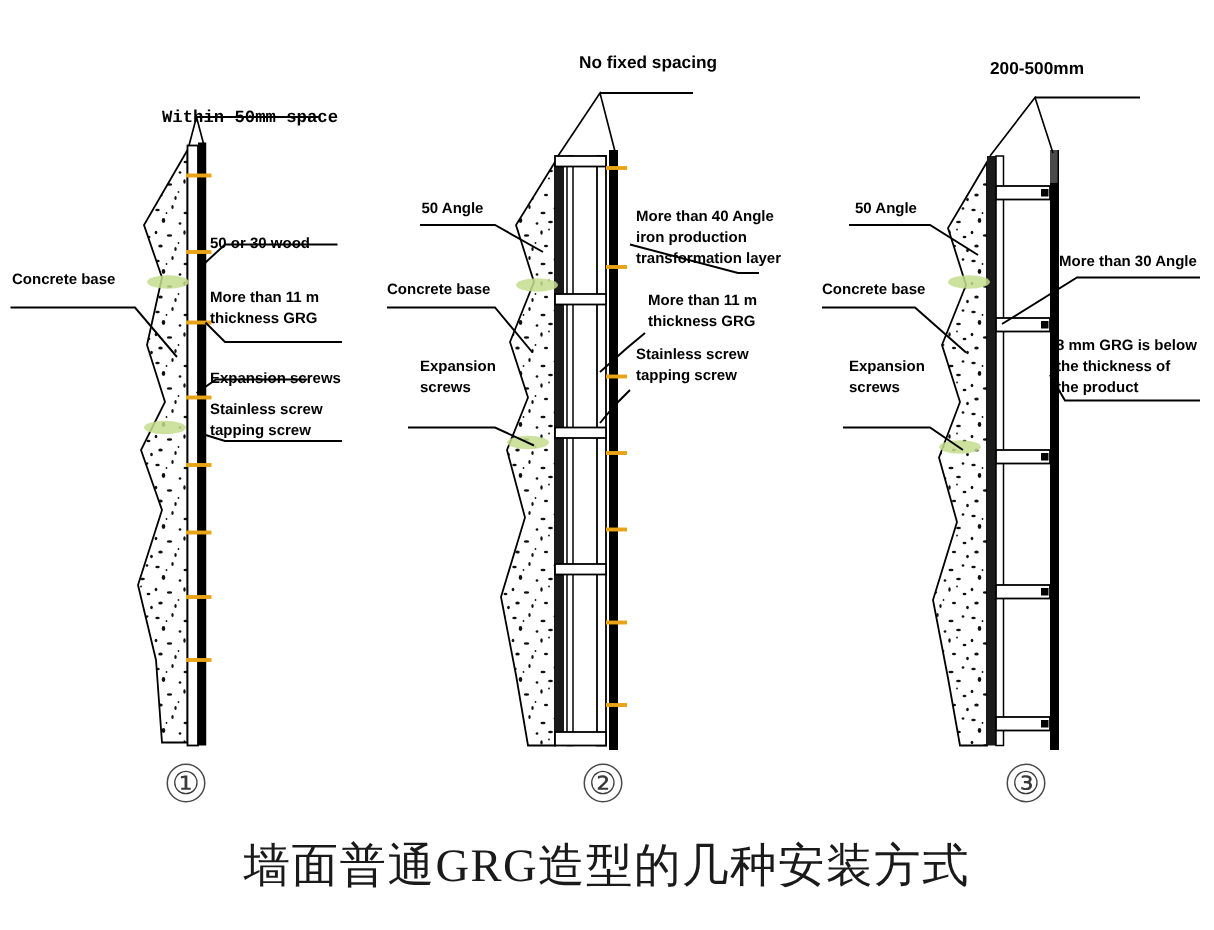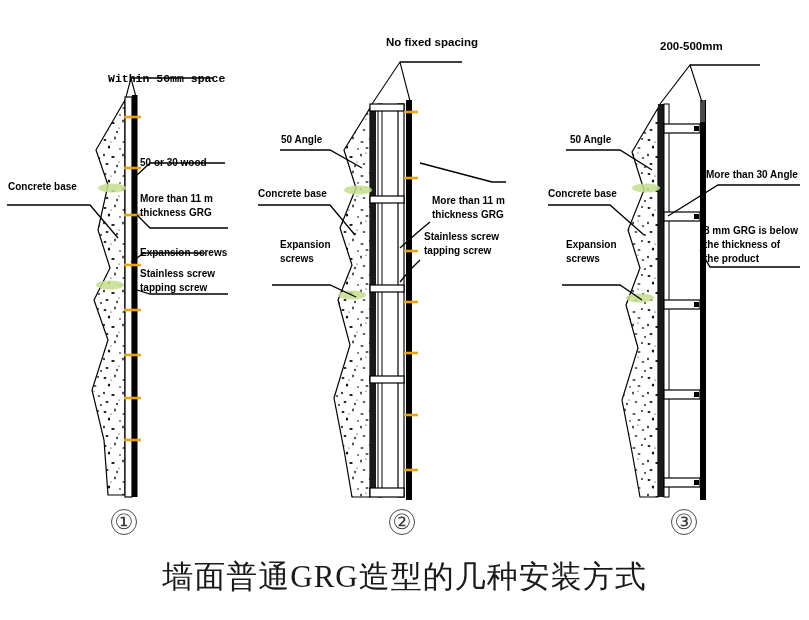--- a/index.html
+++ b/index.html
@@ -245,20 +245,23 @@
 
   <div class="lbl-dim" style="left:386px; top:36px;">No fixed spacing</div>
 
   <div class="lbl" style="left:281px; top:133px;">50 Angle</div>
 
   <div class="lbl" style="left:258px; top:187px;">Concrete base</div>
 
   <div class="lbl" style="left:280px; top:238px;">Expansion
 screws</div>
 
+  <div class="lbl" style="left:424px; top:138px;">More than 40 Angle
+iron production
+transformation layer</div>
 
   <div class="lbl" style="left:432px; top:194px;">More than 11 m
 thickness GRG</div>
 
   <div class="lbl" style="left:424px; top:230px;">Stainless screw
 tapping screw</div>
 
   <div class="lbl-dim" style="left:660px; top:40px;">200-500mm</div>
 
   <div class="lbl" style="left:570px; top:133px;">50 Angle</div>

